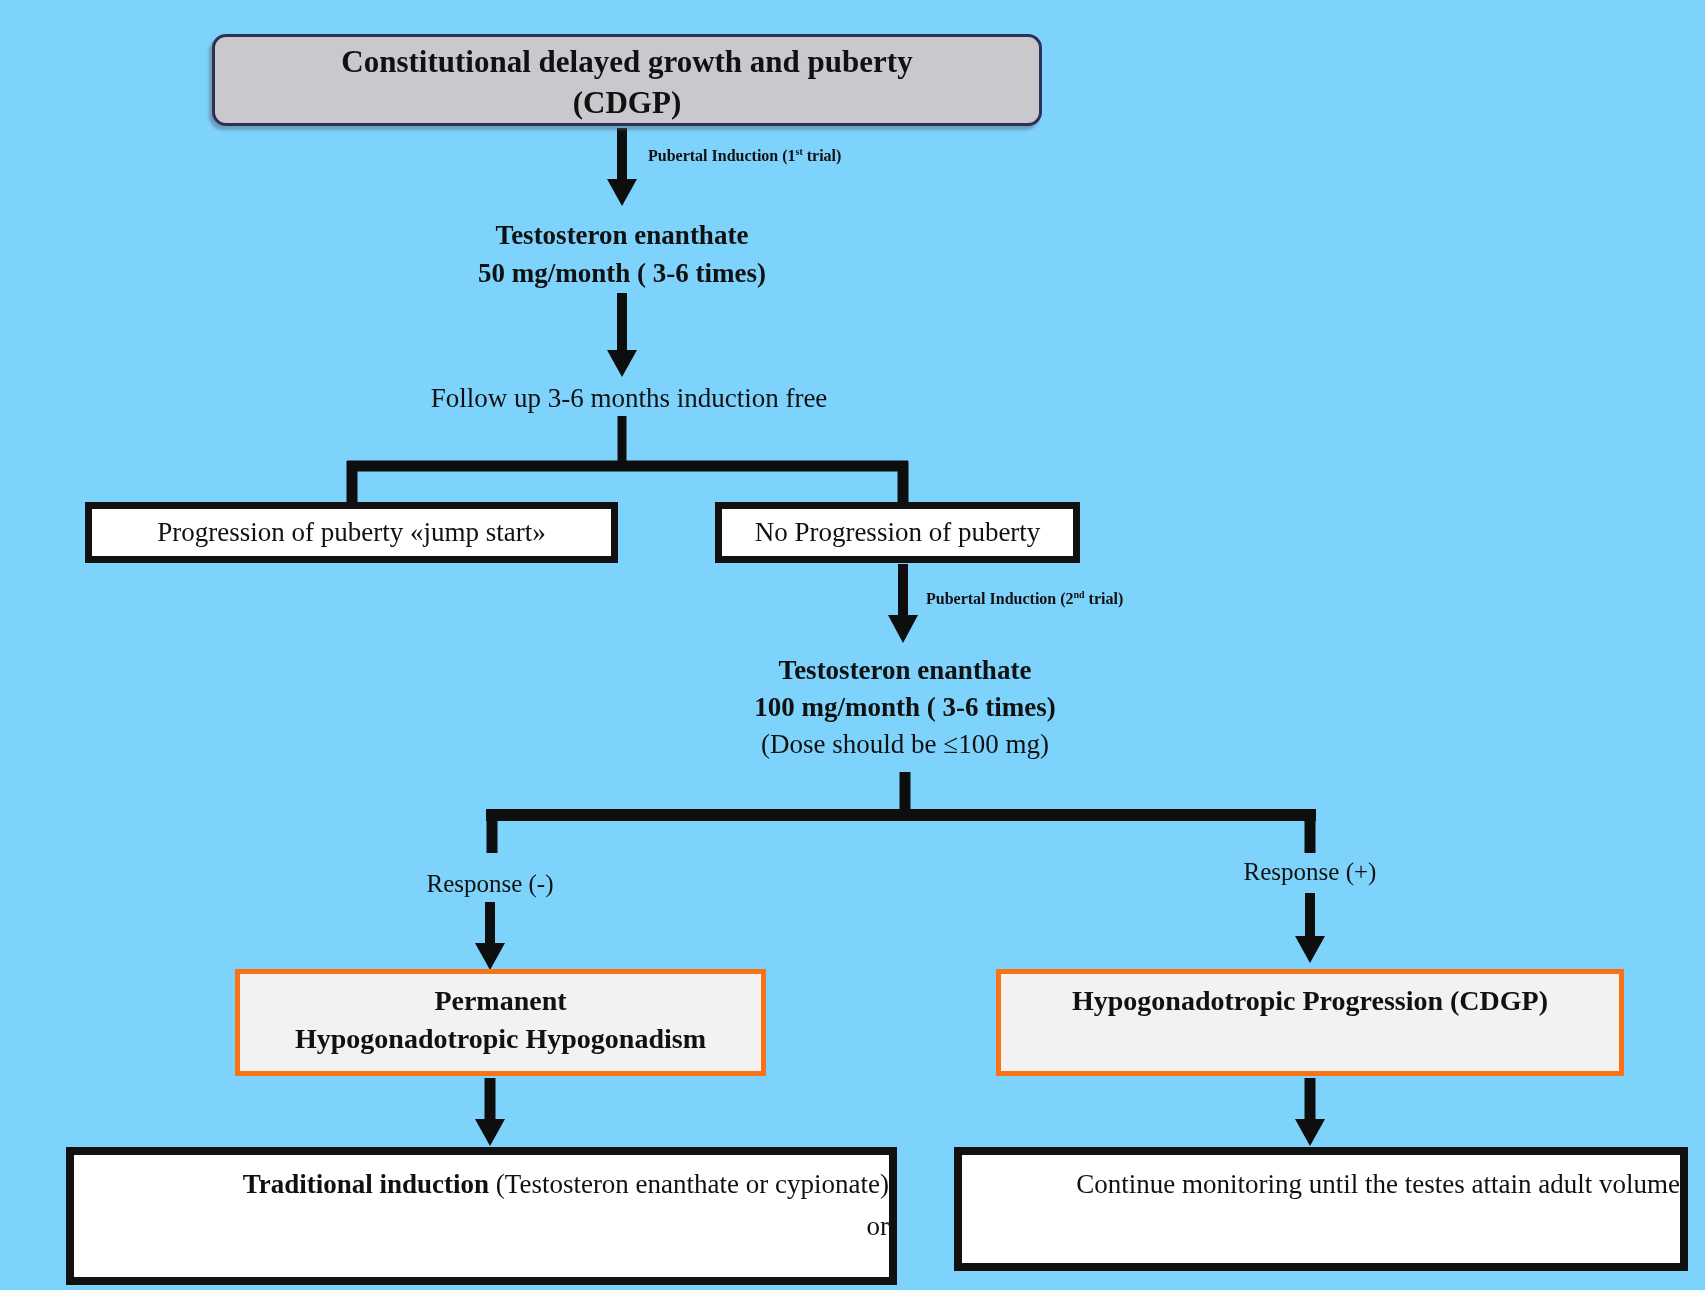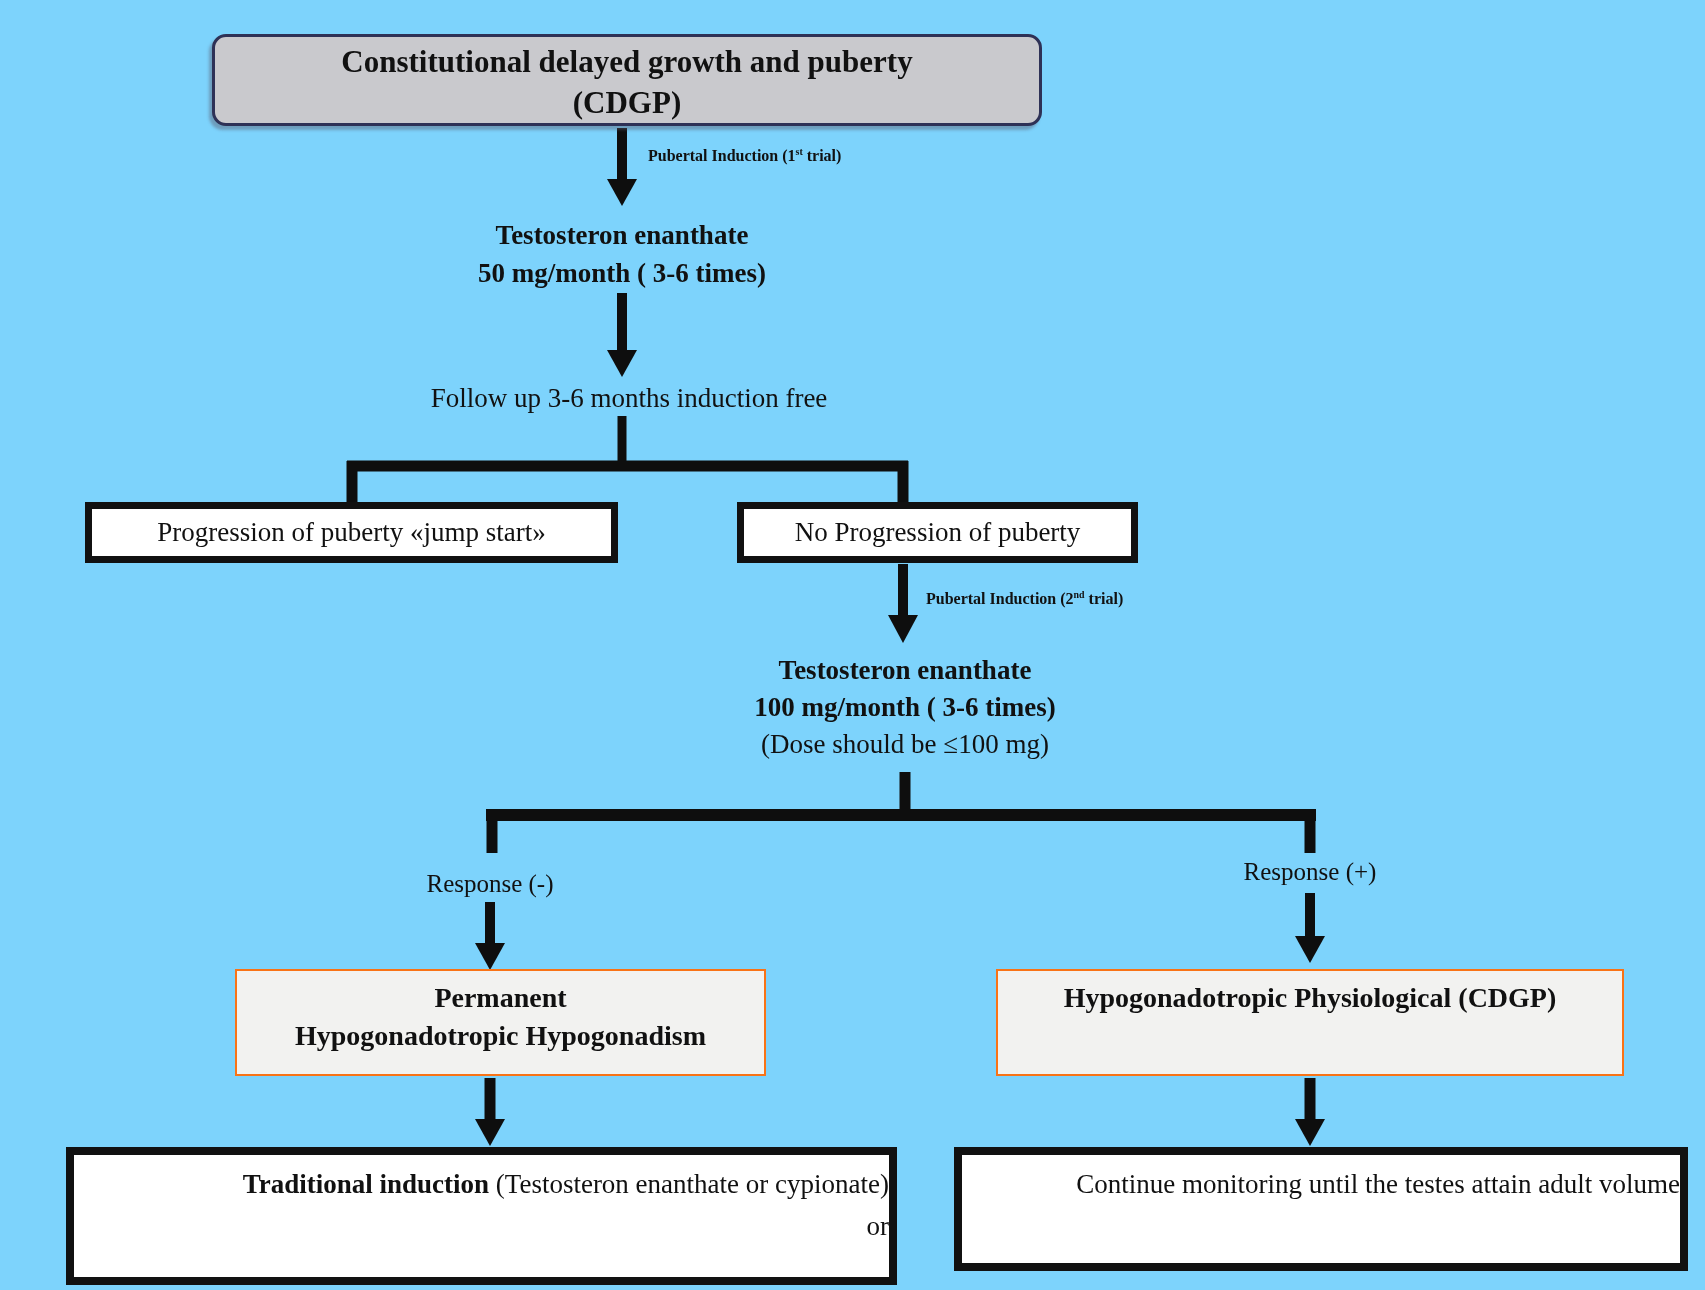--- a/index.html
+++ b/index.html
@@ -44,25 +44,25 @@
   .treatment2 .b { font-weight: 700; }
 
   .plain-box {
     background: #ffffff;
     border: 7px solid #111111;
     display: flex; align-items: center; justify-content: center;
     text-align: center;
     font-size: 27px;
   }
   .progression-box  { left: 85px;  top: 502px; width: 533px; height: 61px; }
-  .noprogression-box{ left: 715px; top: 502px; width: 401px; height: 61px; margin-left: 22px; }
+  .noprogression-box{ left: 715px; top: 502px; width: 365px; height: 61px; }
 
   .outcome-box {
     background: #f2f2f0;
-    border: 2px solid #f97316;
+    border: 5px solid #f97316;
     text-align: center;
     font-weight: 700;
     font-size: 28px;
     line-height: 38px;
     padding-top: 8px;
   }
   .outcome-left  { left: 235px;  top: 969px; width: 531px; height: 107px; }
   .outcome-right { left: 996px;  top: 969px; width: 628px; height: 107px; }
 
   .action-box {
@@ -177,21 +177,21 @@
   </div>
 
   <div class="response-label response-neg">Response (-)</div>
   <div class="response-label response-pos">Response (+)</div>
 
   <div class="node outcome-box outcome-left">
     <div>Permanent</div>
     <div>Hypogonadotropic Hypogonadism</div>
   </div>
   <div class="node outcome-box outcome-right">
-    <div>Hypogonadotropic Physiological (CDGP)</div>
+    <div>Hypogonadotropic Progression (CDGP)</div>
   </div>
 
   <div class="node action-box action-left">
     <div><span class="b">Traditional induction</span><span> (Testosteron enanthate or cypionate)</span></div>
     <div>or</div>
   </div>
   <div class="node action-box action-right">Continue monitoring until the testes attain adult volume</div>
 
 </div>
 

